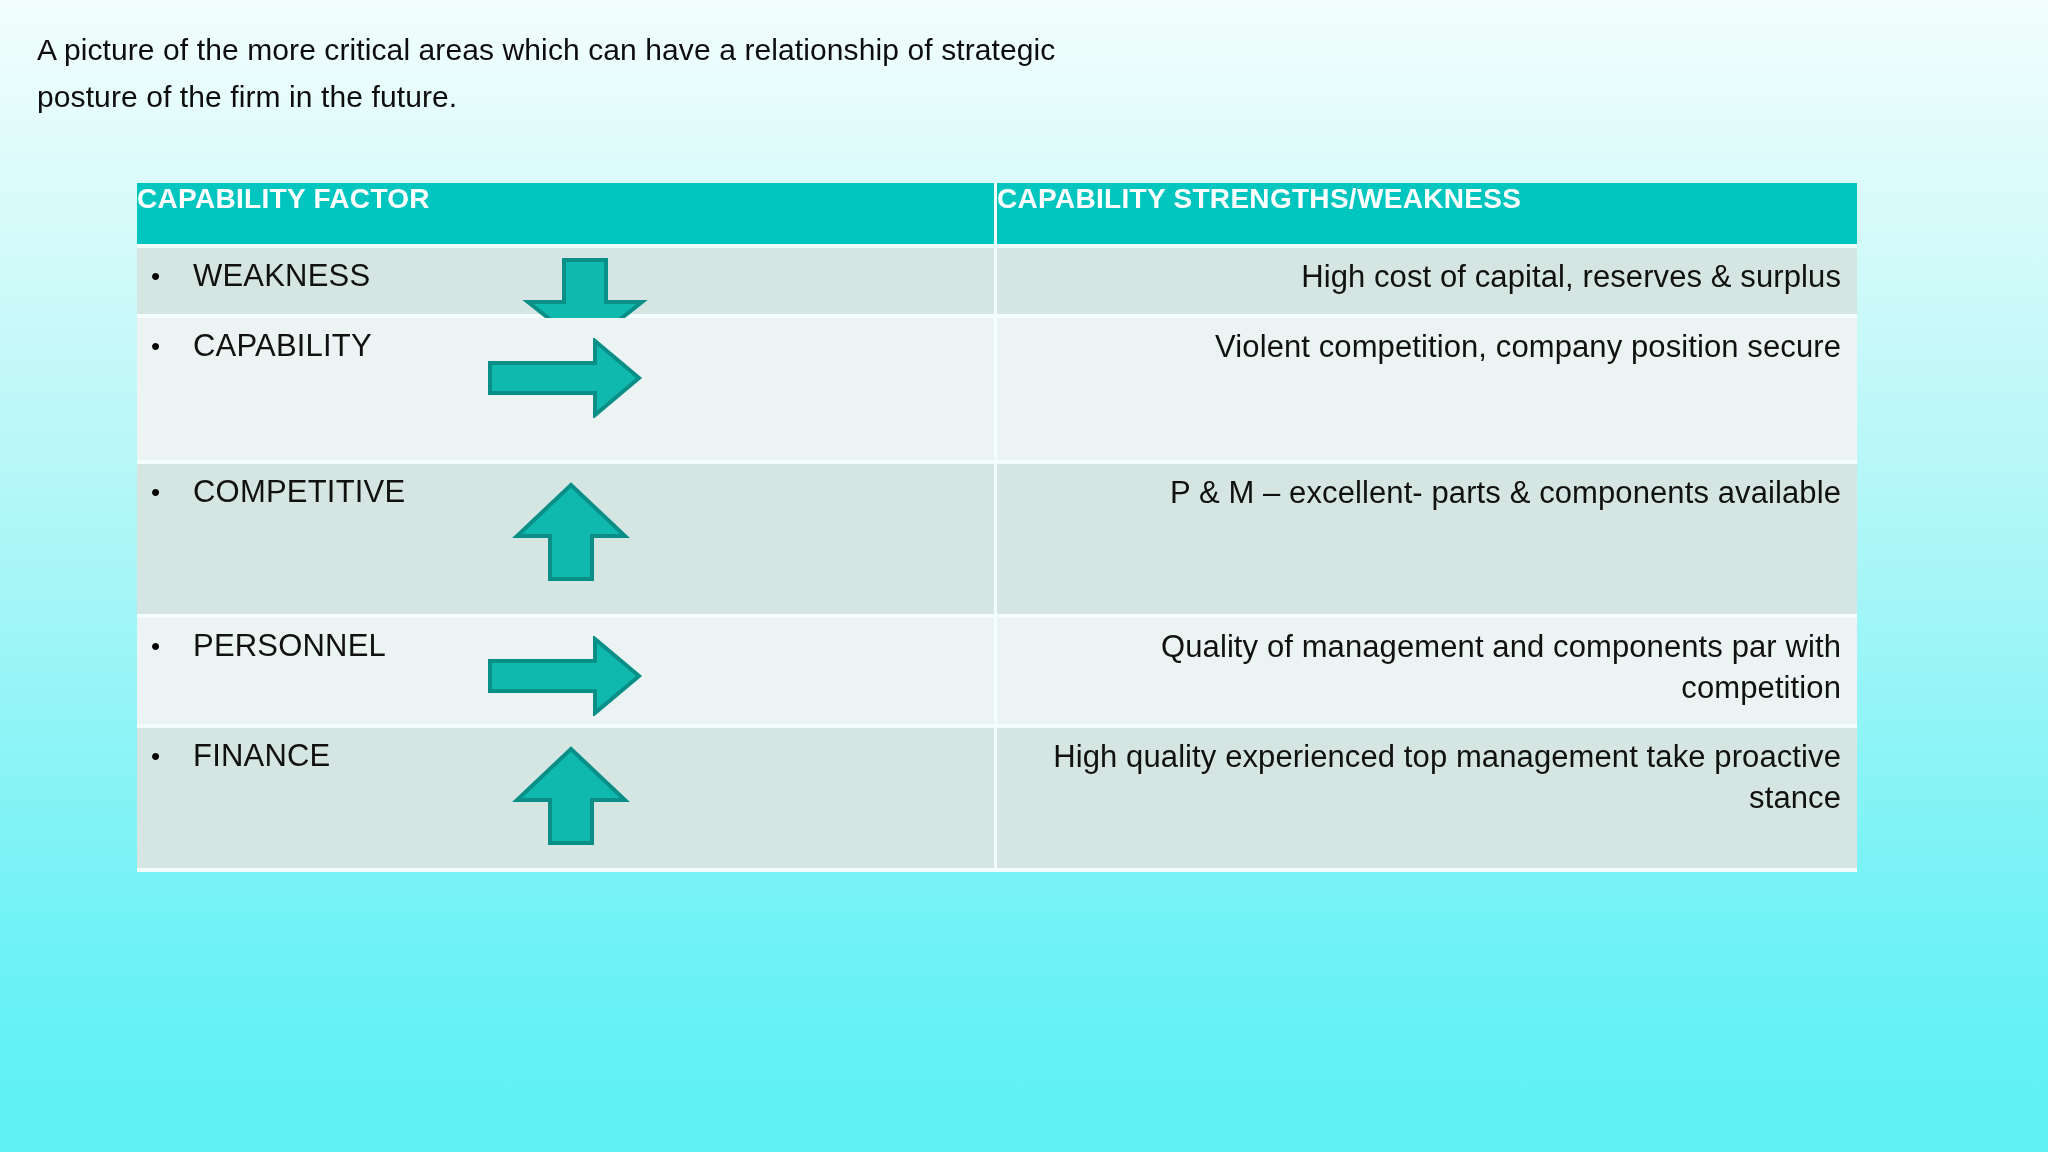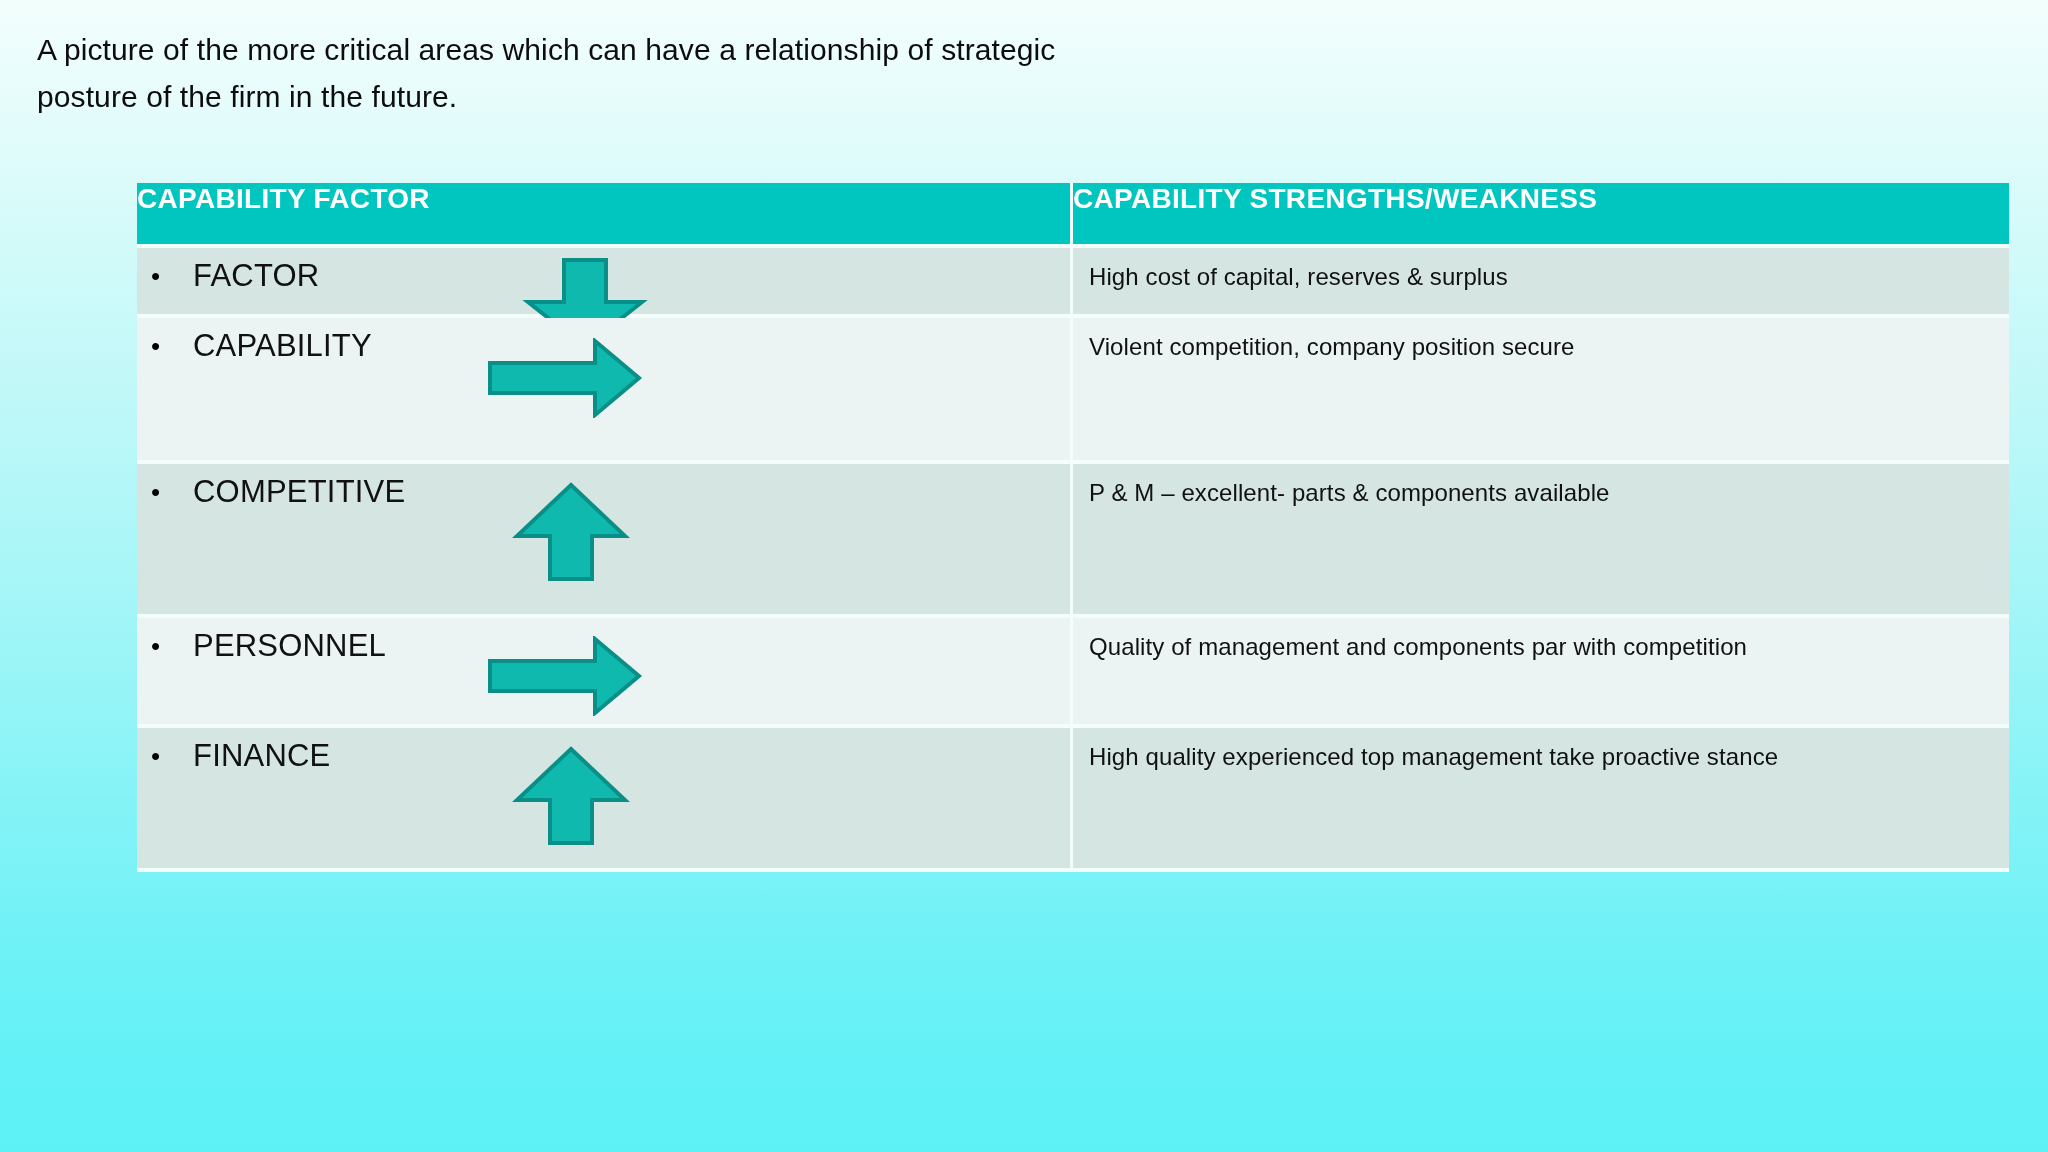--- a/index.html
+++ b/index.html
@@ -38,21 +38,21 @@
     letter-spacing: 0.1px;
     white-space: pre-line;
     margin-left: 21px;
   }
 
   
   #capability-table {
     position: absolute;
     left: 137px;
     top: 183px;
-    width: 1872px;
+    width: 1720px;
     border-collapse: separate;
     border-spacing: 0;
   }
 
   #capability-table col.c1 { width: 860px; }
   #capability-table col.c2 { width: 860px; }
 
   #capability-table th,
   #capability-table td {
     vertical-align: top;
@@ -107,25 +107,26 @@
     text-align: left;
   }
   .factor-label {
     font-size: 31px;
     line-height: 40px;
     color: #111;
     letter-spacing: 0.2px;
   }
 
   .desc {
-    padding: 8px 3px 0 16px;
-    font-size: 24px;
+    padding: 8px 16px 0 16px;
+    font-size: 31px;
     line-height: 41px;
     color: #111;
     letter-spacing: 0.1px;
+    text-align: right;
   }
 
   
   .arrow-holder {
     position: absolute;
     pointer-events: none;
   }
   .arrow-holder svg { display: block; }
 
   .a-down  { left: 383px; top: 10px;  }
@@ -152,21 +153,21 @@
       <th class="hcol2">CAPABILITY STRENGTHS/WEAKNESS</th>
     </tr>
   </thead>
 
   <tbody>
 
     <tr class="r1 shade-dark">
       <td class="col1">
         <div class="factor-wrap">
           <span class="bullet">•</span>
-          <span class="factor-label">FACTOR</span>
+          <span class="factor-label">WEAKNESS</span>
         </div>
         <div class="arrow-holder a-down">
           <svg width="130" height="92" viewBox="0 0 130 92">
             <polygon points="44,2 86,2 86,44 122,44 65,89 8,44 44,44" fill="#0fb9ae" stroke="#0a8f88" stroke-width="4" stroke-linejoin="miter"></polygon>
           </svg>
         </div>
       </td>
       <td class="col2">
         <div class="desc">High cost of capital, reserves &amp; surplus</div>
       </td>

